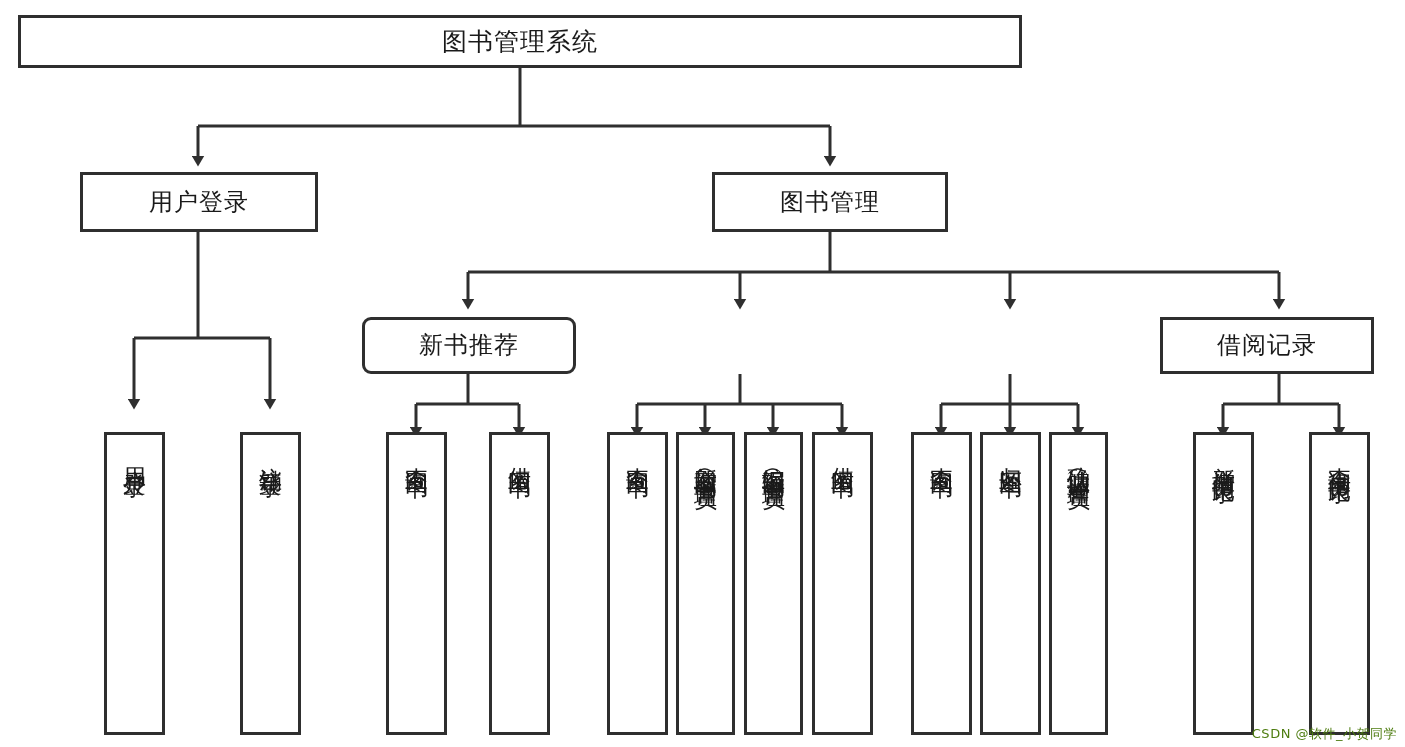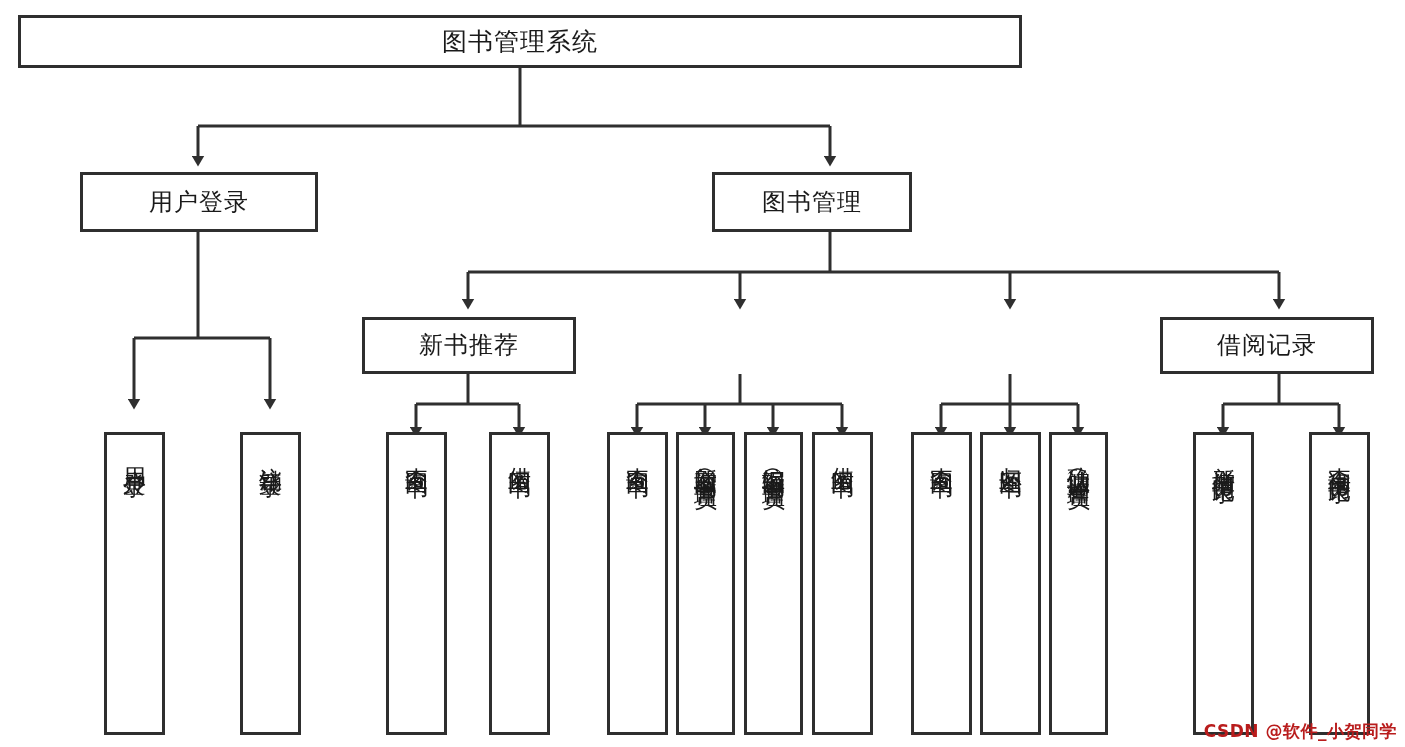--- a/index.html
+++ b/index.html
@@ -56,26 +56,25 @@
     font-size:23px;
     letter-spacing:3px;
     line-height:1.0;
     white-space:nowrap;
   }
   
   #watermark{
     position:absolute;
     right:8px;
     bottom:4px;
-    font-size:17px;
-    color:#b91c1c;
+    font-size:13px;
+    color:#4d7c0f;
     z-index:5;
     white-space:nowrap;
     letter-spacing:0.5px;
-    font-weight:bold;
   }
 </style>
 </head>
 <body>
 
 <div id="canvas">
 
   <svg id="wires" viewBox="0 0 1405 747" width="1405" height="747">
     <defs>
       <marker id="arw" markerWidth="11" markerHeight="13" refX="1.5" refY="6.5" orient="auto" markerUnits="userSpaceOnUse">
@@ -129,25 +128,25 @@
   </svg>
 
   <div class="node h-node root" style="left:18px; top:15px; width:1004px; height:53px;">
     <span class="label">图书管理系统</span>
   </div>
 
   <div class="node h-node" style="left:80px; top:172px; width:238px; height:60px;">
     <span class="label">用户登录</span>
   </div>
 
-  <div class="node h-node" style="left:712px; top:172px; width:200px; height:60px;">
+  <div class="node h-node" style="left:712px; top:172px; width:236px; height:60px;">
     <span class="label">图书管理</span>
   </div>
 
-  <div class="node h-node" style="left:362px; top:317px; width:214px; height:57px;">
+  <div class="node h-node" style="left:362px; top:317px; width:214px; height:57px;border-radius:9px;">
     <span class="label">新书推荐</span>
   </div>
 
 
 
   <div class="node h-node" style="left:1160px; top:317px; width:214px; height:57px;">
     <span class="label">借阅记录</span>
   </div>
 
   <div class="node v-node" style="left:104px; top:432px; width:61px; height:303px;">

